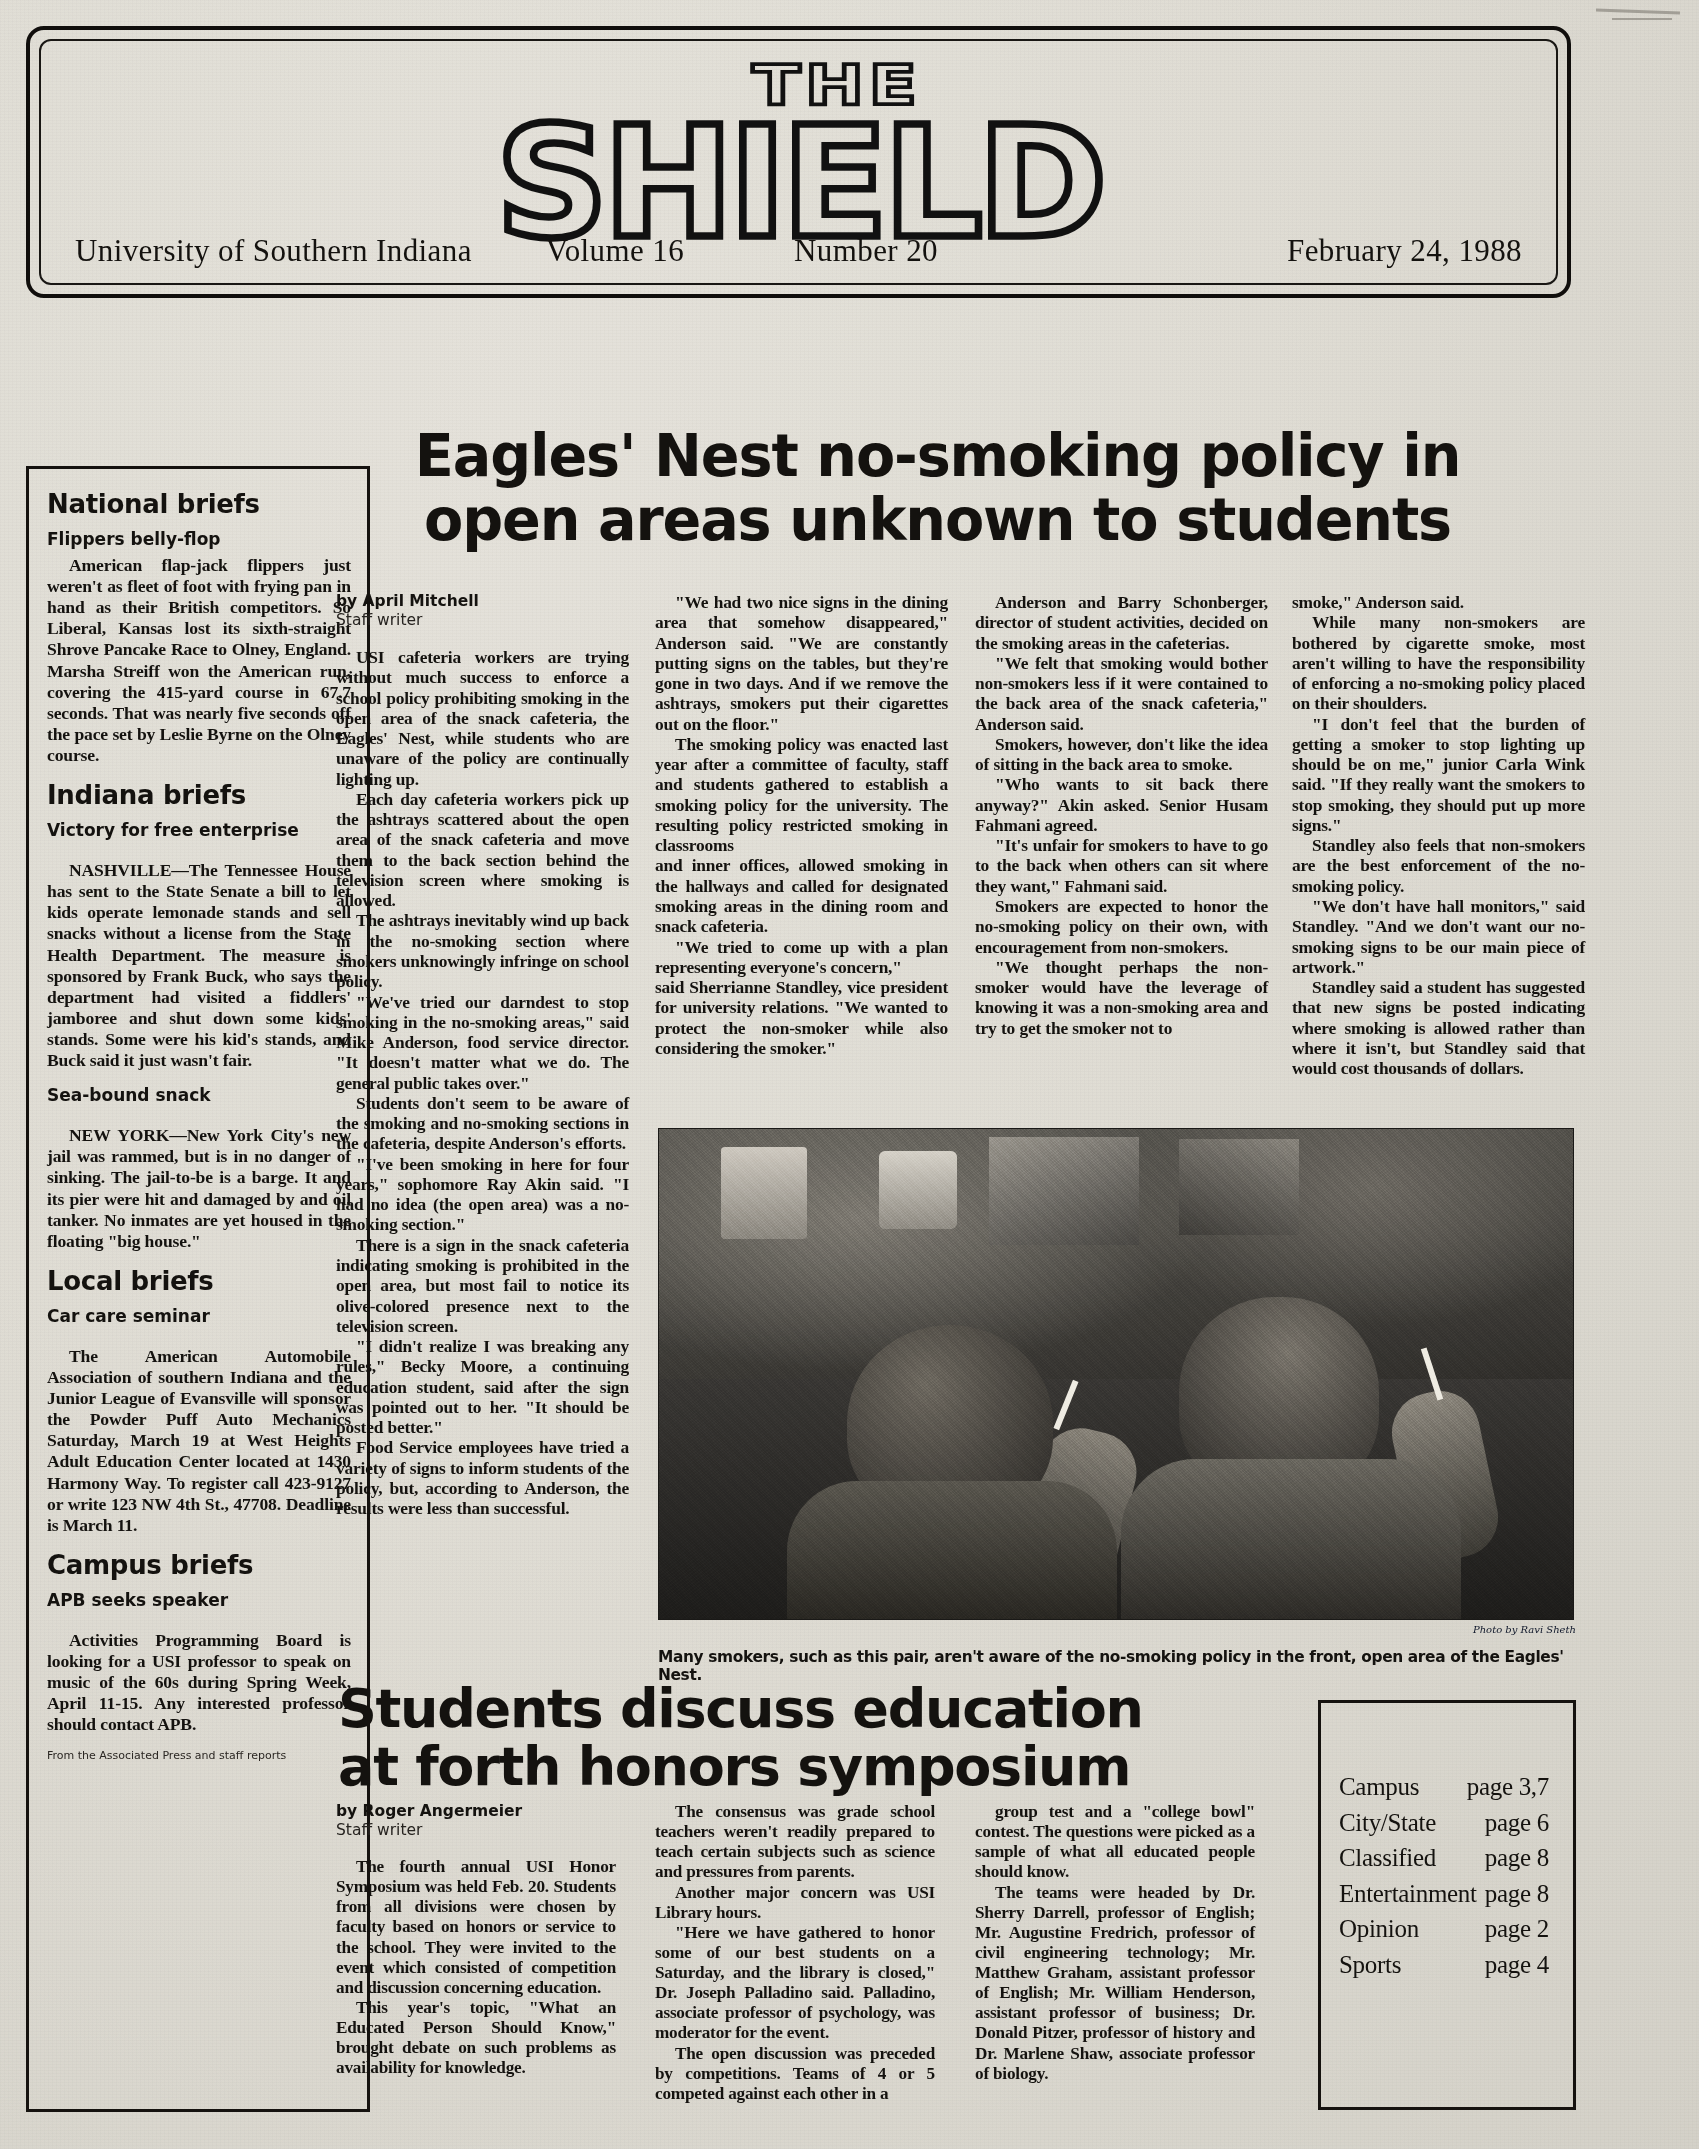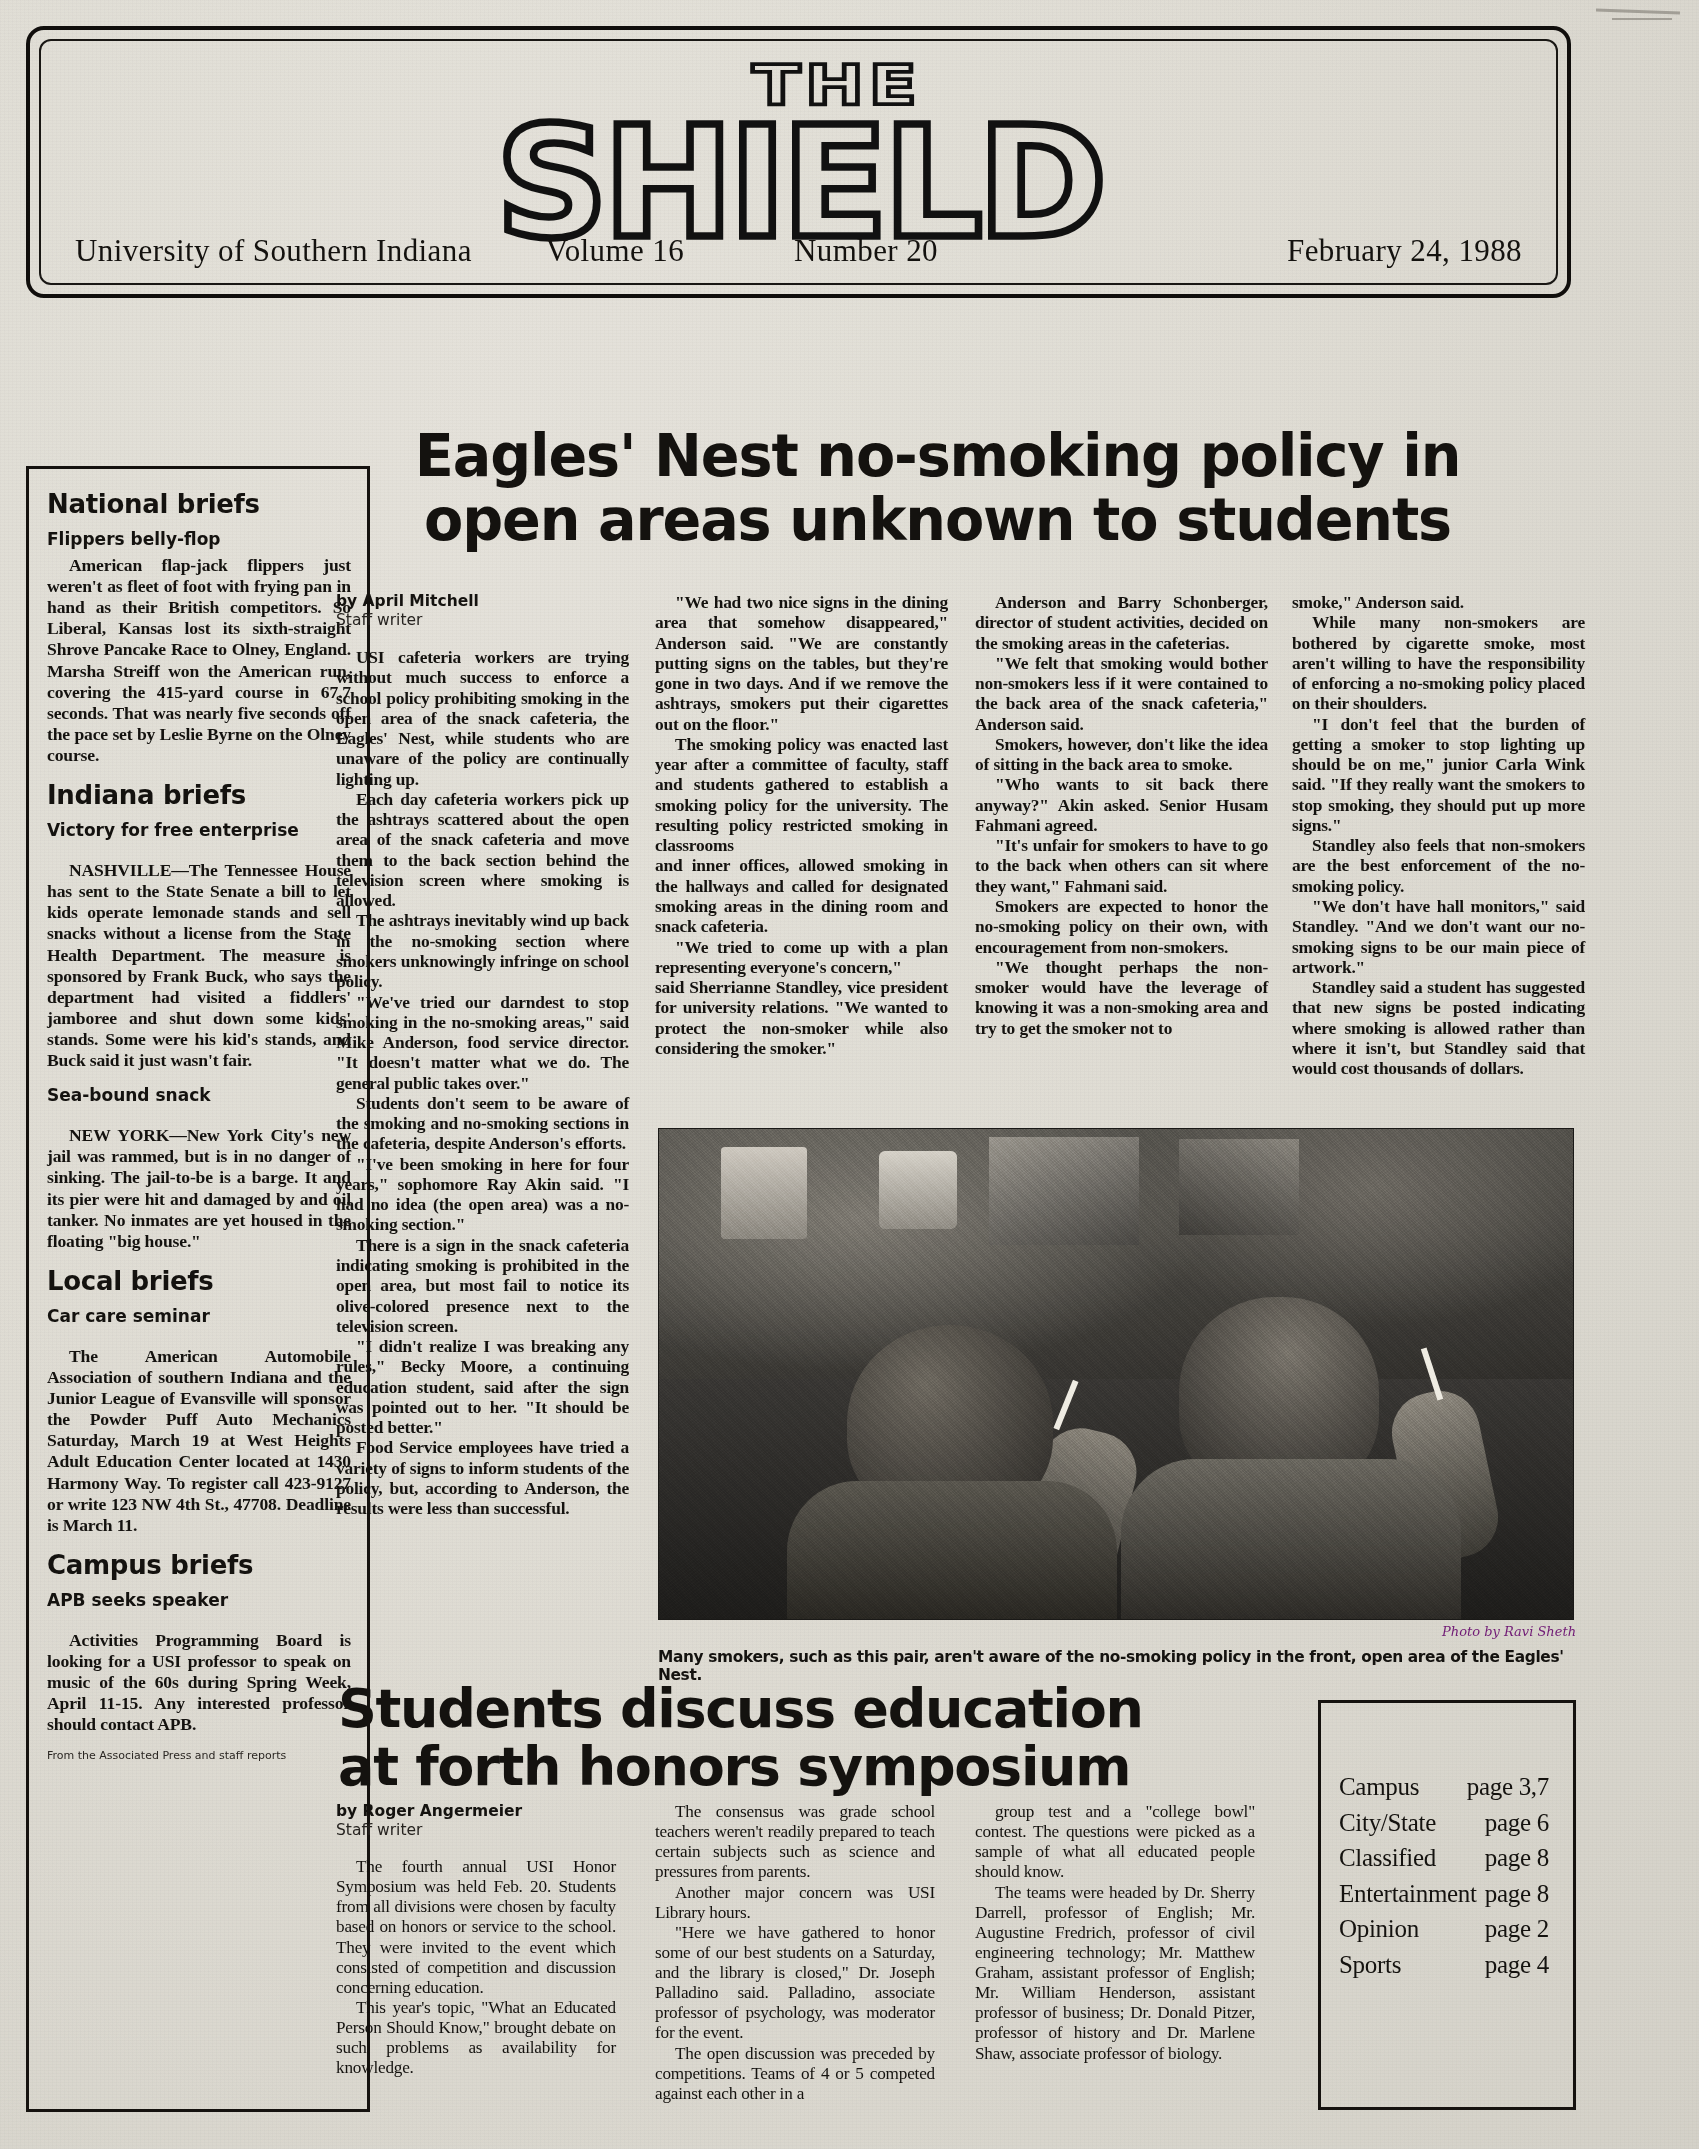--- a/index.html
+++ b/index.html
@@ -178,21 +178,21 @@
   .ph-cig2{left:770px;top:218px;width:6px;height:54px;background:#efece3;transform:rotate(-18deg);}
   .ph-grain{position:absolute;inset:0;
     background:
       repeating-linear-gradient(45deg, rgba(255,255,255,0.045) 0 1px, rgba(0,0,0,0.055) 1px 2px),
       repeating-linear-gradient(-38deg, rgba(255,255,255,0.03) 0 1px, rgba(0,0,0,0.04) 1px 3px);
     mix-blend-mode:overlay;
   }
   #photo-credit{
     position:absolute;left:1390px;top:1624px;width:186px;
     font-family:"DejaVu Serif", serif;
-    font-style:italic;font-size:13px;text-align:right;color:#701a75;
+    font-style:italic;font-size:10px;text-align:right;color:#0f172a;
   }
   #photo-caption{
     position:absolute;left:658px;top:1648px;width:916px;
     font-family:"DejaVu Sans", sans-serif;
     font-weight:bold;font-size:15.4px;letter-spacing:-0.35px;
   }
 
   
   #sec-head{
     position:absolute;left:338px;top:1680px;width:960px;
@@ -203,21 +203,21 @@
   #sec-head .l2{display:block;}
 
   
   .col2{position:absolute;width:280px;top:1802px;}
   #s1{left:336px;}
   #s2{left:655px;}
   #s3{left:975px;}
   p.body2{
     margin:0;
     font-size:17.2px;line-height:1.17;text-align:justify;text-indent:20px;
-    font-family:"Liberation Serif", serif;font-weight:400;letter-spacing:-0.2px;
+    font-family:"Liberation Serif", serif;font-weight:700;letter-spacing:-0.2px;
   }
 
   
   #index-box{
     position:absolute;left:1318px;top:1700px;width:258px;height:410px;
     border:3px solid #15120f;box-sizing:border-box;
     padding:66px 24px 0 18px;
   }
   .idx-row{
     display:flex;justify-content:space-between;align-items:baseline;

